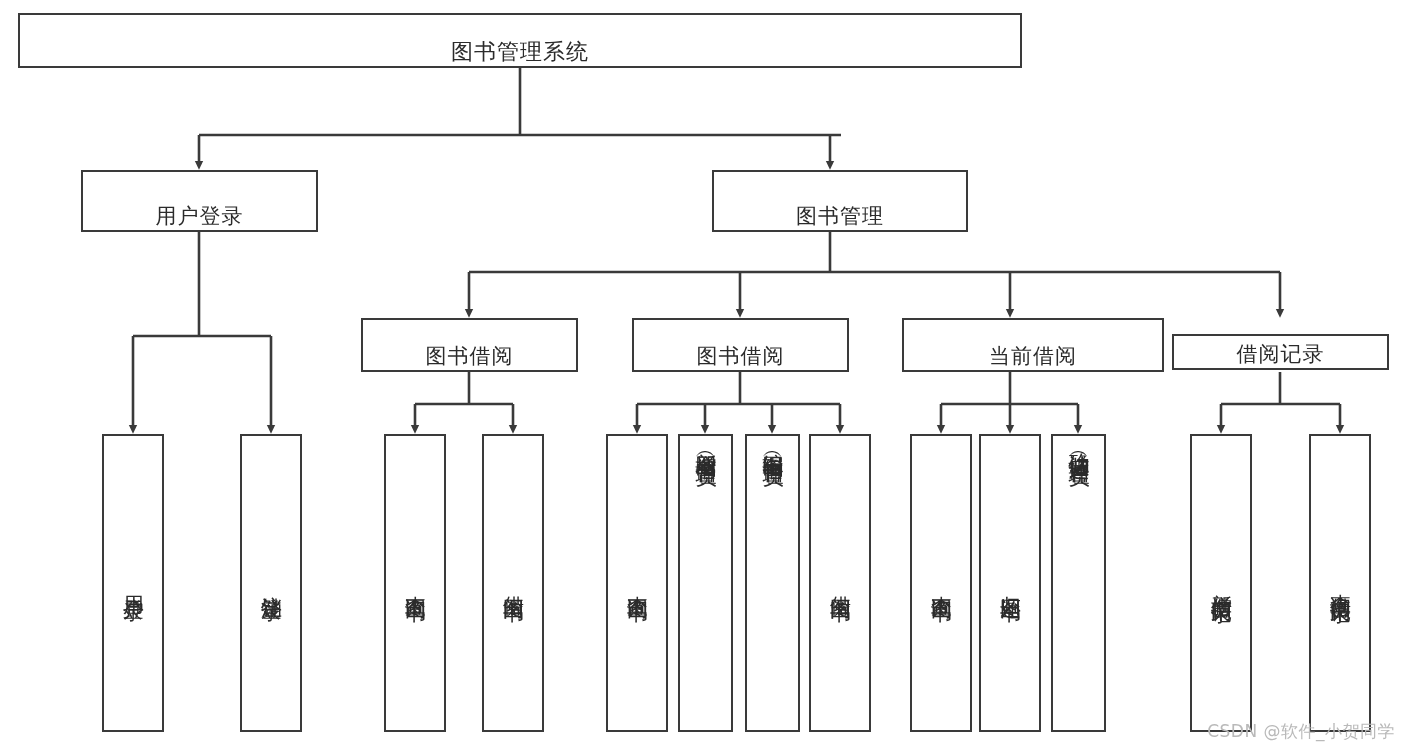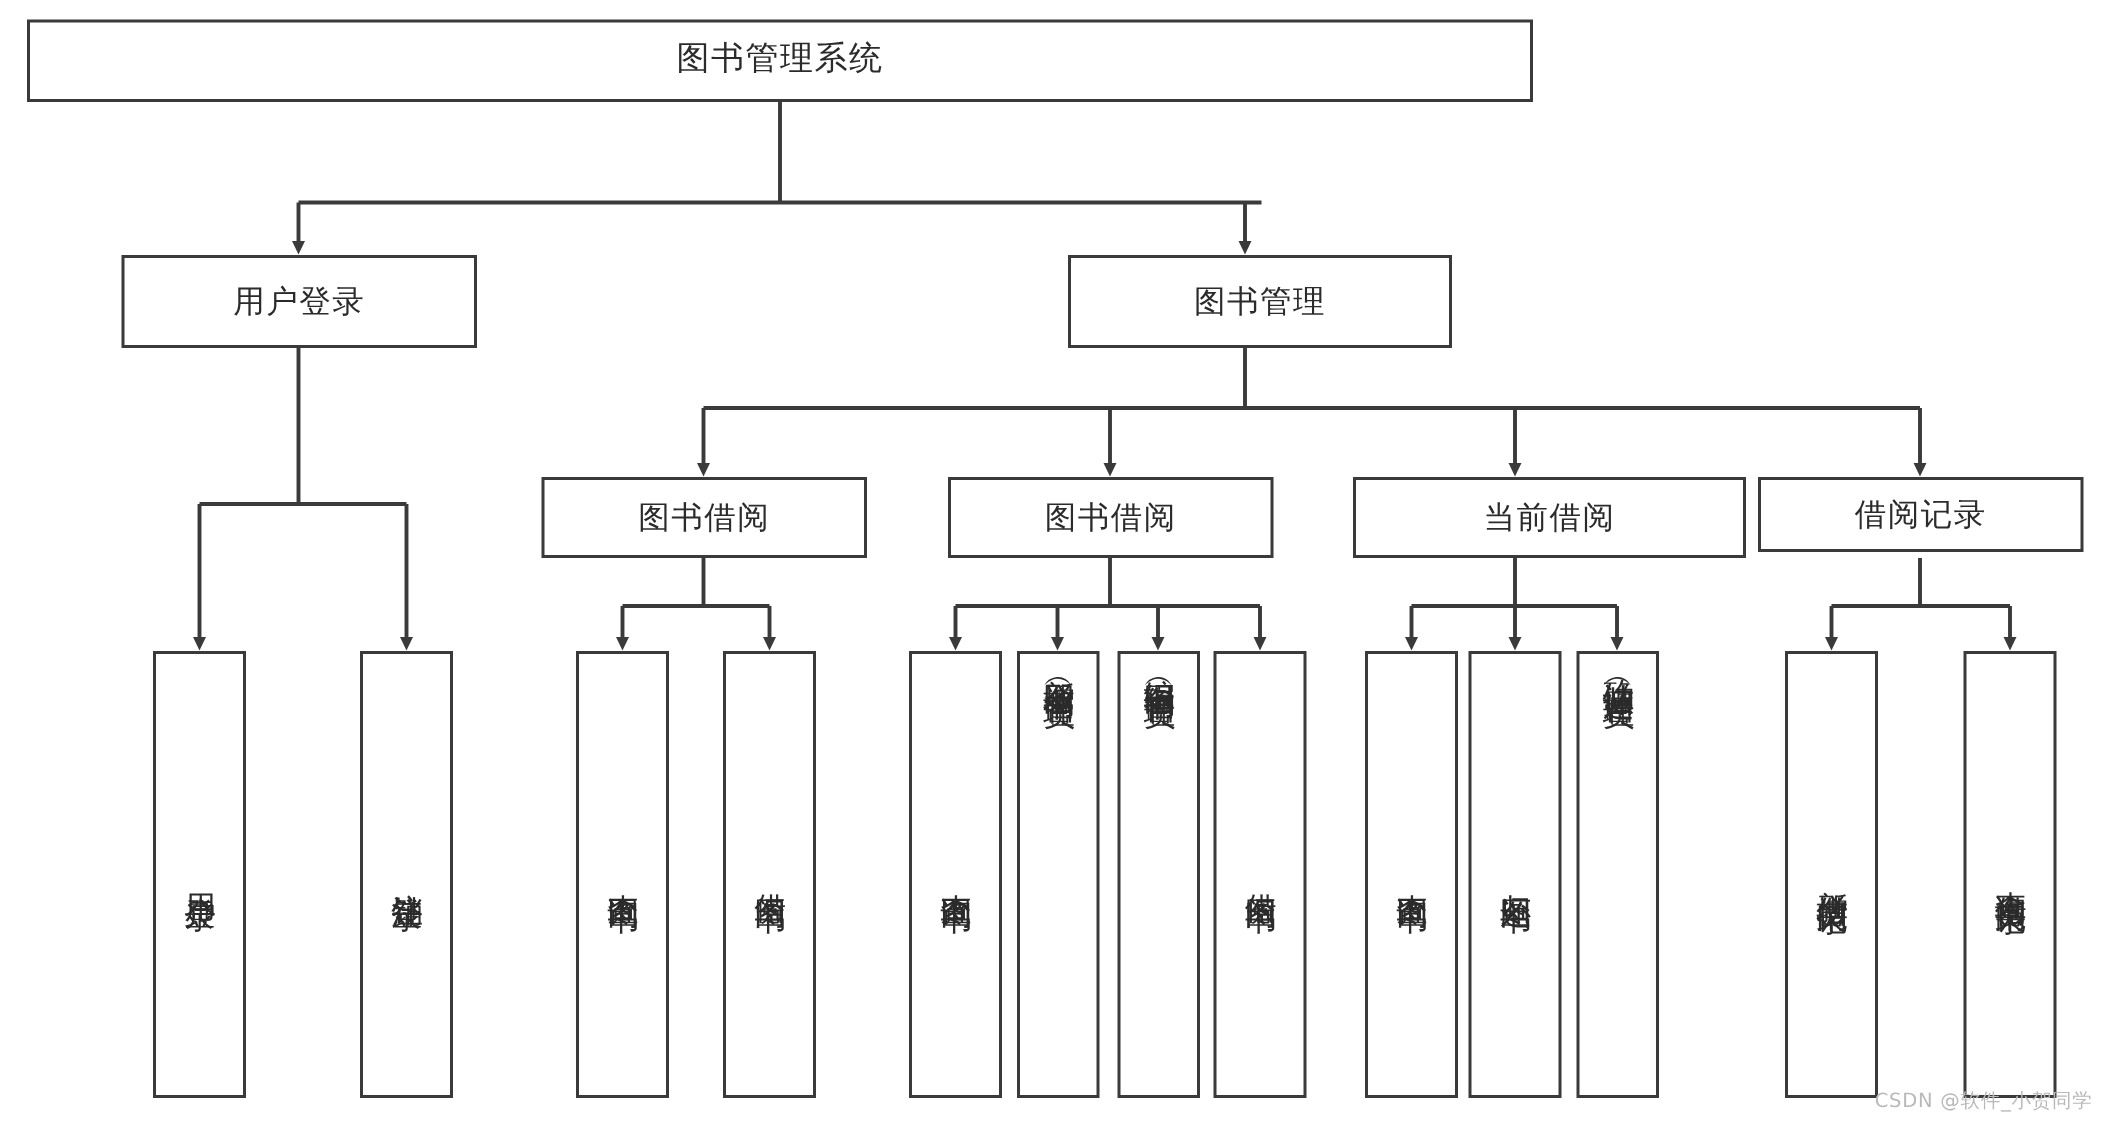--- a/index.html
+++ b/index.html
@@ -24,21 +24,21 @@
     top: 0;
     width: 1405px;
     height: 747px;
   }
   .node {
     position: absolute;
     box-sizing: border-box;
     background: #ffffff;
     border: 2px solid #3a3a3a;
     display: flex;
-    align-items: center;
+    align-items: flex-end;
     justify-content: center;
     z-index: 3;
   }
   .node-label {
     color: #2b2b2b;
     font-size: 21px;
     line-height: 1.28;
     letter-spacing: 1px;
     white-space: nowrap;
     text-align: center;
@@ -57,21 +57,21 @@
     line-height: 1;
     margin: 0 auto;
   }
   .node.leaf.center-text {
     align-items: center;
   }
   .watermark {
     position: absolute;
     right: 10px;
     bottom: 4px;
-    font-size: 13px;
+    font-size: 17px;
     color: #b9b9b9;
     letter-spacing: 0.5px;
     z-index: 5;
     white-space: nowrap;
   }
 </style>
 </head>
 <body>
 
 <div id="diagram-root">
@@ -143,21 +143,21 @@
   </div>
 
   <div class="node" style="left:632px; top:318px; width:217px; height:54px;font-family:Liberation Serif, serif;">
     <span class="node-label">图书借阅</span>
   </div>
 
   <div class="node" style="left:902px; top:318px; width:262px; height:54px;">
     <span class="node-label">当前借阅</span>
   </div>
 
-  <div class="node" style="left:1172px; top:318px; width:217px; height:50px;">
+  <div class="node" style="left:1172px; top:334px; width:217px; height:36px;">
     <span class="node-label">借阅记录</span>
   </div>
 
   <div class="node leaf center-text" style="left:102px; top:434px; width:62px; height:298px;">
     <span class="node-label">用户登录</span>
   </div>
 
   <div class="node leaf center-text" style="left:240px; top:434px; width:62px; height:298px;">
     <span class="node-label">注销登录</span>
   </div>

